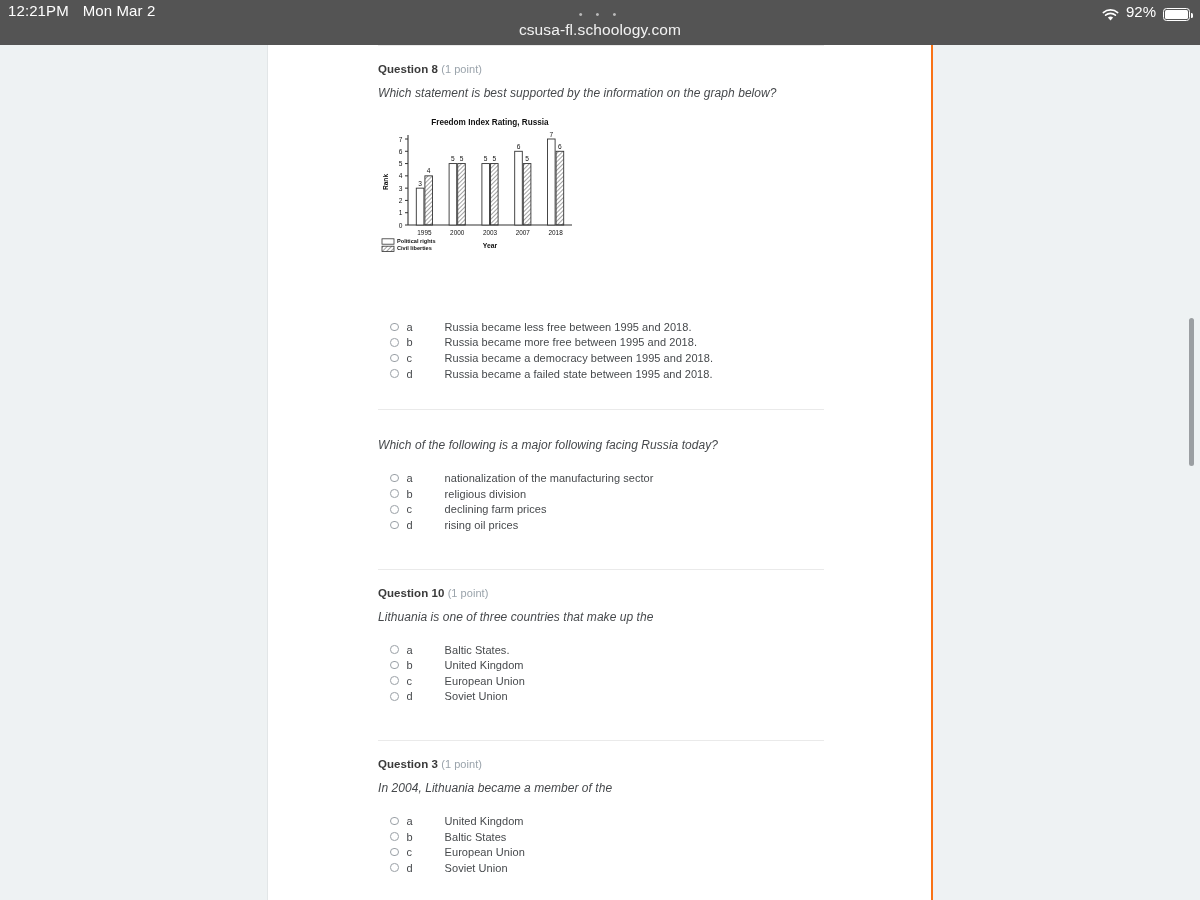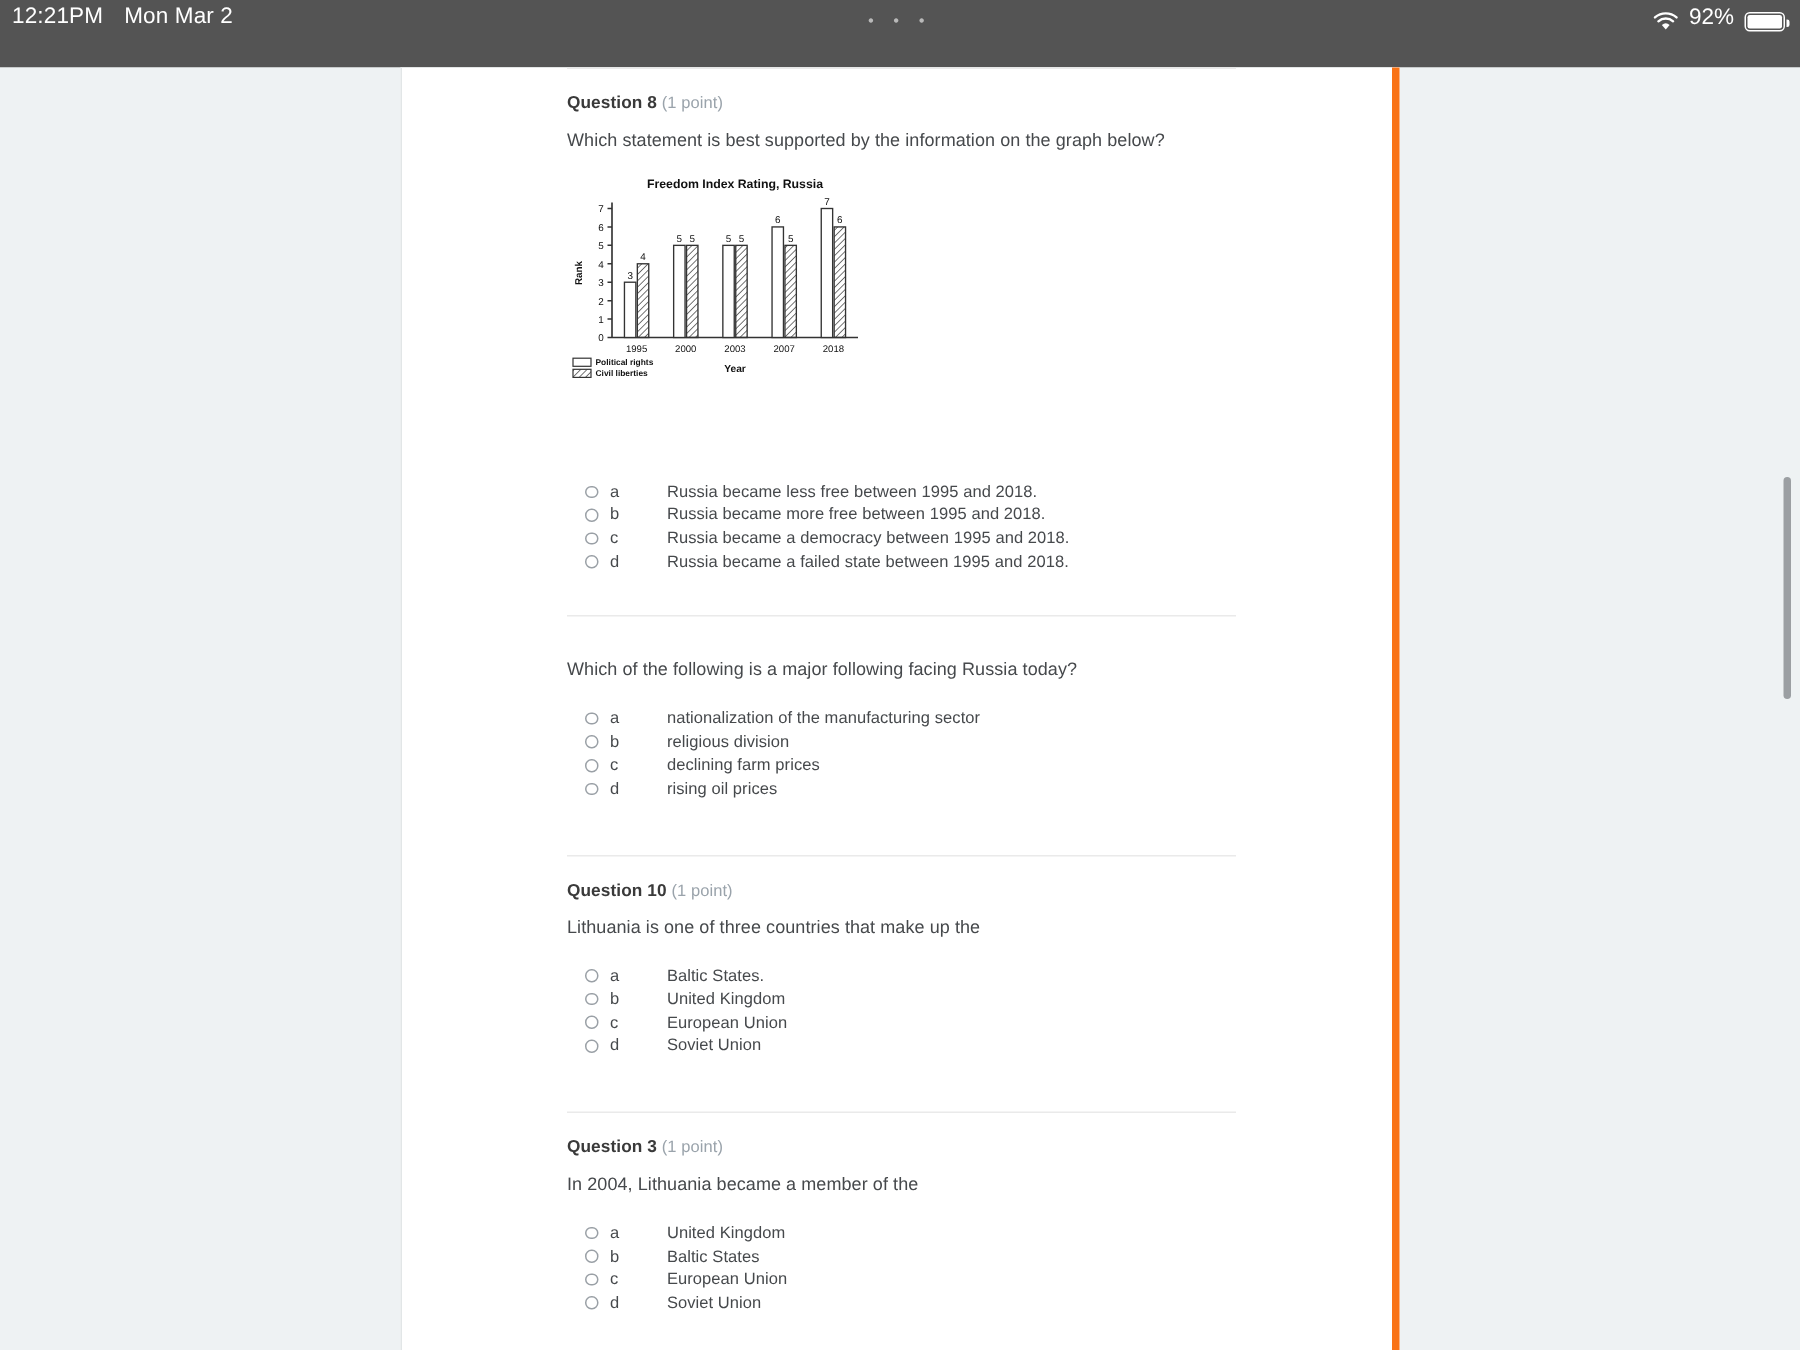--- a/index.html
+++ b/index.html
@@ -55,32 +55,32 @@
   #viewport {
     position: absolute; top: 45px; left: 0;
     width: 1200px; height: 855px;
     background: #eef2f3;
   }
   #page-panel {
     position: absolute; top: 0; left: 267px;
     width: 666px; height: 855px;
     background: #ffffff;
     border-left: 1px solid #e2e6e7;
-    border-right: 5px solid #f97316;
+    border-right: 2px solid #f97316;
   }
   #content {
     position: absolute; left: 110px; top: 0; width: 446px;
   }
 
   .divider { height: 1px; background: #eaeaea; width: 446px; }
 
   .question-block { padding-top: 17px; }
   .q-header { font-size: 11.5px; color: #3a3a3a; font-weight: bold; letter-spacing: .05px; }
   .q-points { font-weight: normal; color: #9aa3ab; font-size: 11px; }
-  .q-prompt { font-size: 12px; color: #46494c; margin-top: 11px; letter-spacing: .05px; }
+  .q-prompt { font-size: 12px; color: #46494c; margin-top: 11px; letter-spacing: .05px; font-style: italic; }
 
   .answers { margin-top: 18px; margin-left: 12px; }
   .answer-row { display: flex; align-items: center; height: 15.6px; }
   .radio {
     width: 8.6px; height: 8.6px; border: 1px solid #9aa0a6;
     border-radius: 50%; background: #fff; flex: none;
   }
   .answer-letter { width: 38px; margin-left: 8px; font-size: 11px; color: #46494c; }
   .answer-text { font-size: 11px; color: #46494c; letter-spacing: .05px; }
 
@@ -112,20 +112,21 @@
         <path d="M3.6 6.2 a7.4 7.4 0 0 1 9.8 0" stroke="#fff" stroke-width="1.6" fill="none" stroke-linecap="round"></path>
         <path d="M1.3 3.6 a11 11 0 0 1 14.4 0" stroke="#fff" stroke-width="1.6" fill="none" stroke-linecap="round"></path>
       </svg>
     </span>
     <span>92%</span>
     <span class="battery-icon">
       <span class="battery-fill"></span>
     </span>
   </div>
   <div id="tab-dots">• • •</div>
+  <div id="url-bar">csusa-fl.schoology.com</div>
 </div>
 
 <div id="viewport">
   <div id="page-panel">
     <div id="content">
         <div class="divider"></div>
         <div class="question-block">  
           <div class="q-header">    <span>Question 8</span>    <span class="q-points">(1 point)</span>  </div>  
           <div class="q-prompt">Which statement is best supported by the information on the graph below?</div>  
           <div id="chart-wrap"><svg width="200" height="148" viewBox="0 0 200 148">

